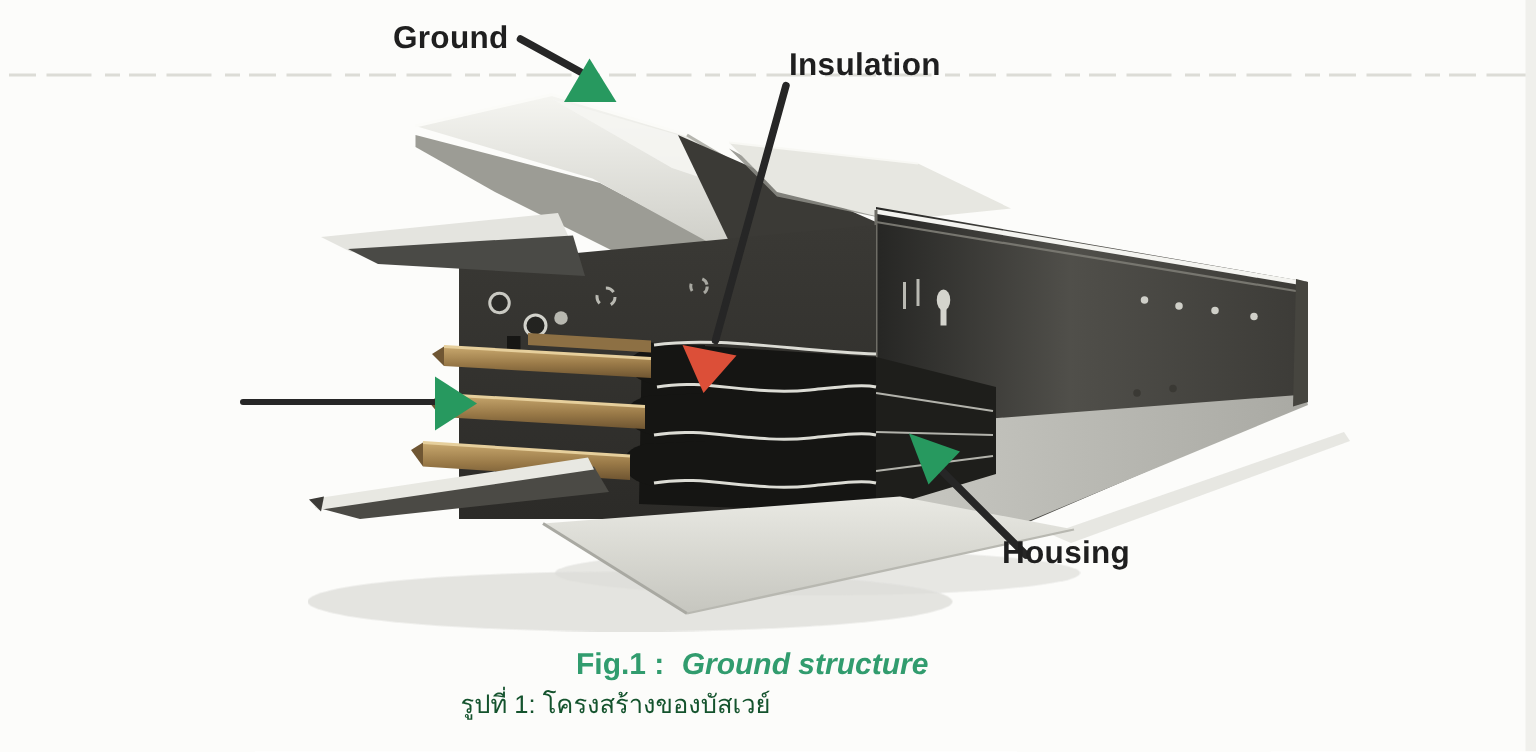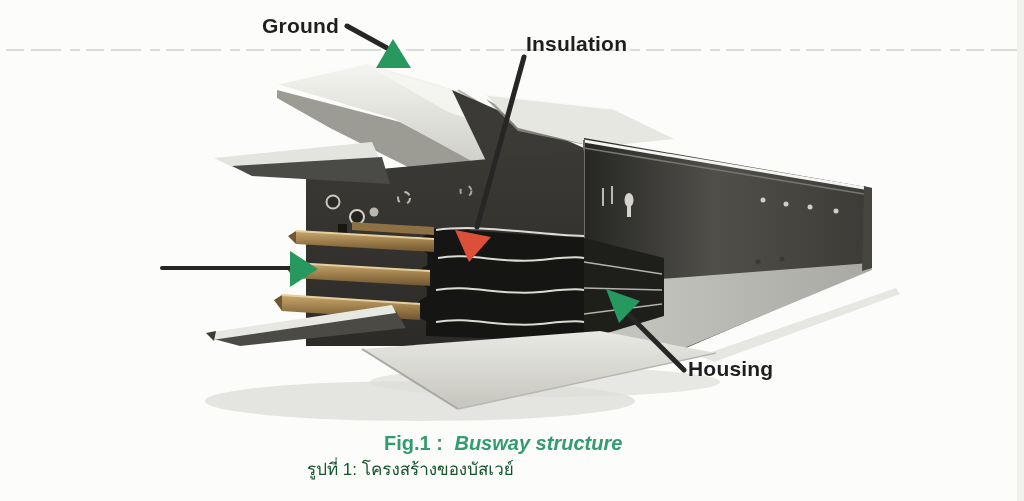--- a/index.html
+++ b/index.html
@@ -10,21 +10,21 @@
   }
   .stage svg{position:absolute;left:0;top:0;}
   .part-label{
     position:absolute;
     font-weight:700;font-size:21px;line-height:1.05;
     color:#1f1f1f;letter-spacing:.2px;white-space:nowrap;
   }
   .lbl-ground{left:262px;top:15px;}
   .lbl-insulation{left:526px;top:33px;}
   .lbl-conductor{left:158px;top:242px;}
-  .lbl-housing{left:688px;top:358px;text-align:right;}
+  .lbl-housing{left:668px;top:358px;text-align:right;}
   .caption1{
     position:absolute;left:384px;top:432px;
     font-size:20px;font-weight:700;color:#319C6E;white-space:nowrap;
   }
   .caption1 .cap-title{font-style:italic;margin-left:6px;}
   .caption2{
     position:absolute;left:307px;top:455px;
     font-size:17px;font-weight:400;color:#14532d;white-space:nowrap;
   }
 </style>
@@ -180,17 +180,17 @@
       <polygon points="606,289 640,301 619,323" fill="#27995F"></polygon>
     </g>
   </svg>
 
   <div class="part-label lbl-ground">Ground</div>
   <div class="part-label lbl-insulation">Insulation</div>
   <div class="part-label lbl-housing">Housing</div>
 
   <div class="caption1">
     <span class="cap-prefix">Fig.1 :</span>
-    <span class="cap-title">Busway structure</span>
+    <span class="cap-title">Ground structure</span>
   </div>
   <div class="caption2">รูปที่ 1: โครงสร้างของบัสเวย์</div>
 
 </div>
 
 </body></html>

